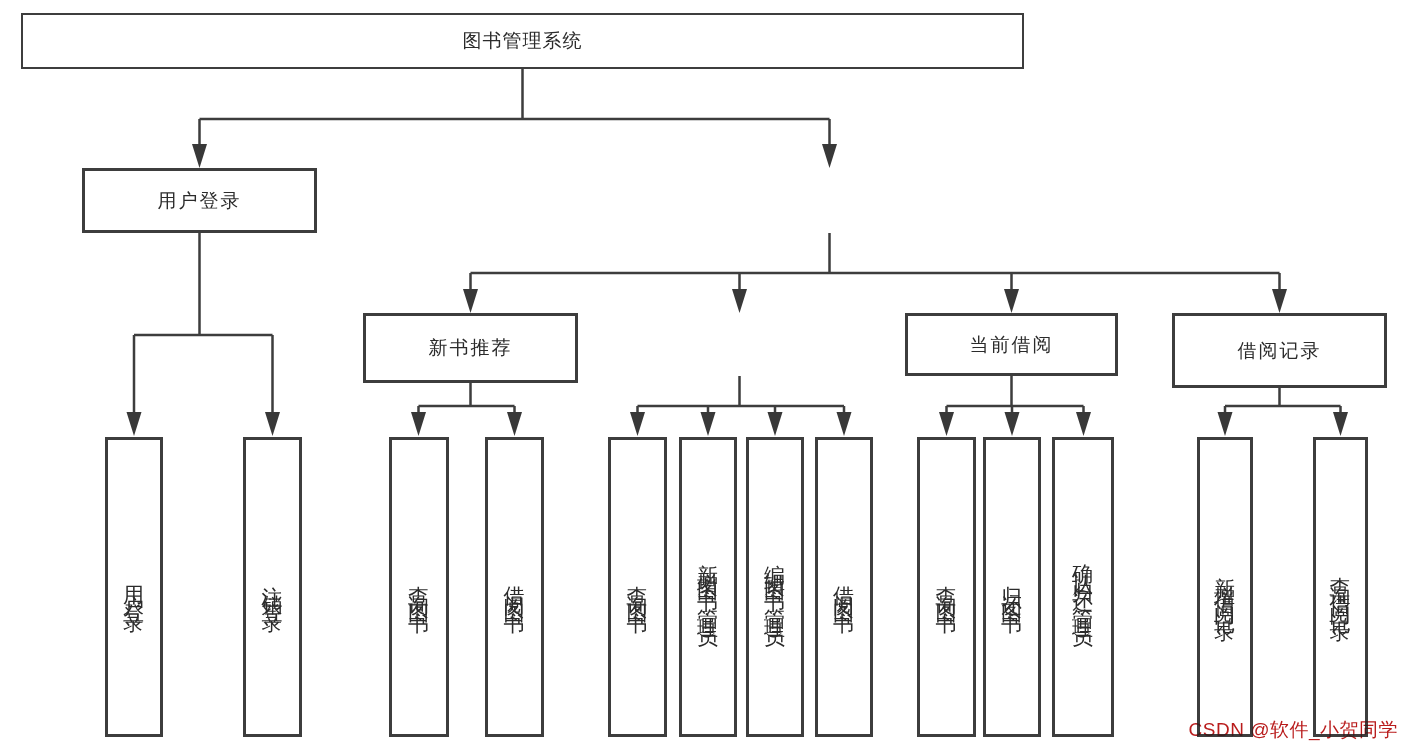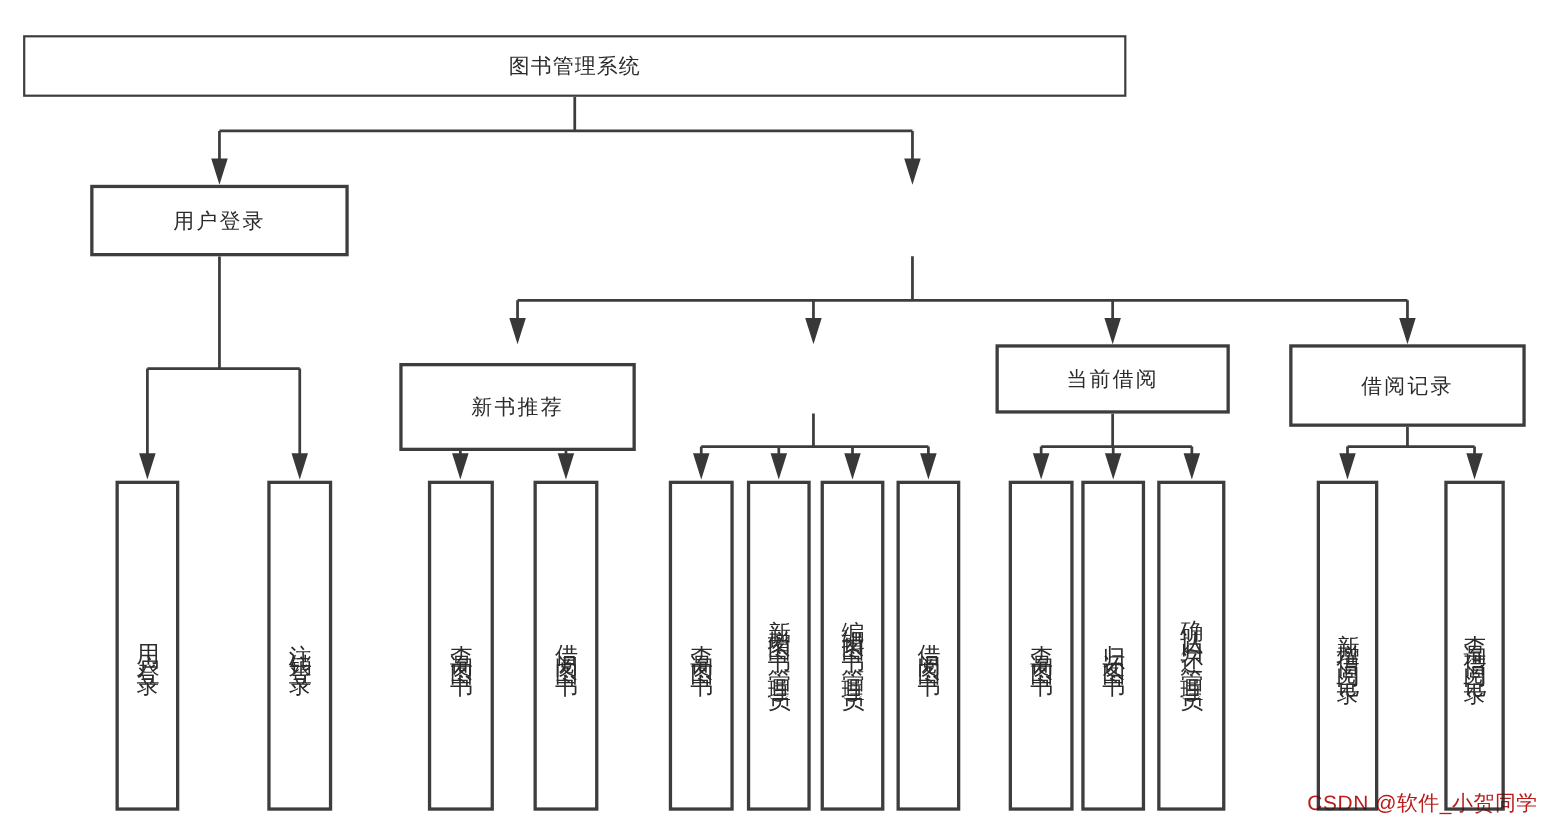--- a/index.html
+++ b/index.html
@@ -90,29 +90,29 @@
       <polygon points="767.5,412 782.5,412 775,436"></polygon>
       <polygon points="836.5,412 851.5,412 844,436"></polygon>
       <polygon points="939,412 954,412 946.5,436"></polygon>
       <polygon points="1004.5,412 1019.5,412 1012,436"></polygon>
       <polygon points="1076,412 1091,412 1083.5,436"></polygon>
       <polygon points="1217.5,412 1232.5,412 1225,436"></polygon>
       <polygon points="1333,412 1348,412 1340.5,436"></polygon>
     </g>
   </svg>
 
-  <div class="box root" style="left:21px; top:13px; width:1003px; height:56px;margin-top:19px;">
+  <div class="box root" style="left:21px; top:13px; width:1003px; height:56px;">
     <span>图书管理系统</span>
   </div>
 
   <div class="box" style="left:82px; top:168px; width:235px; height:65px;">
     <span>用户登录</span>
   </div>
 
-  <div class="box" style="left:363px; top:330px; width:215px; height:80px;">
+  <div class="box" style="left:363px; top:313px; width:215px; height:70px;">
     <span>新书推荐</span>
   </div>
   <div class="box" style="left:905px; top:313px; width:213px; height:63px;">
     <span>当前借阅</span>
   </div>
   <div class="box" style="left:1172px; top:313px; width:215px; height:75px;">
     <span>借阅记录</span>
   </div>
 
   <div class="box leaf" style="left:105px; top:437px; width:58px; height:300px;">

